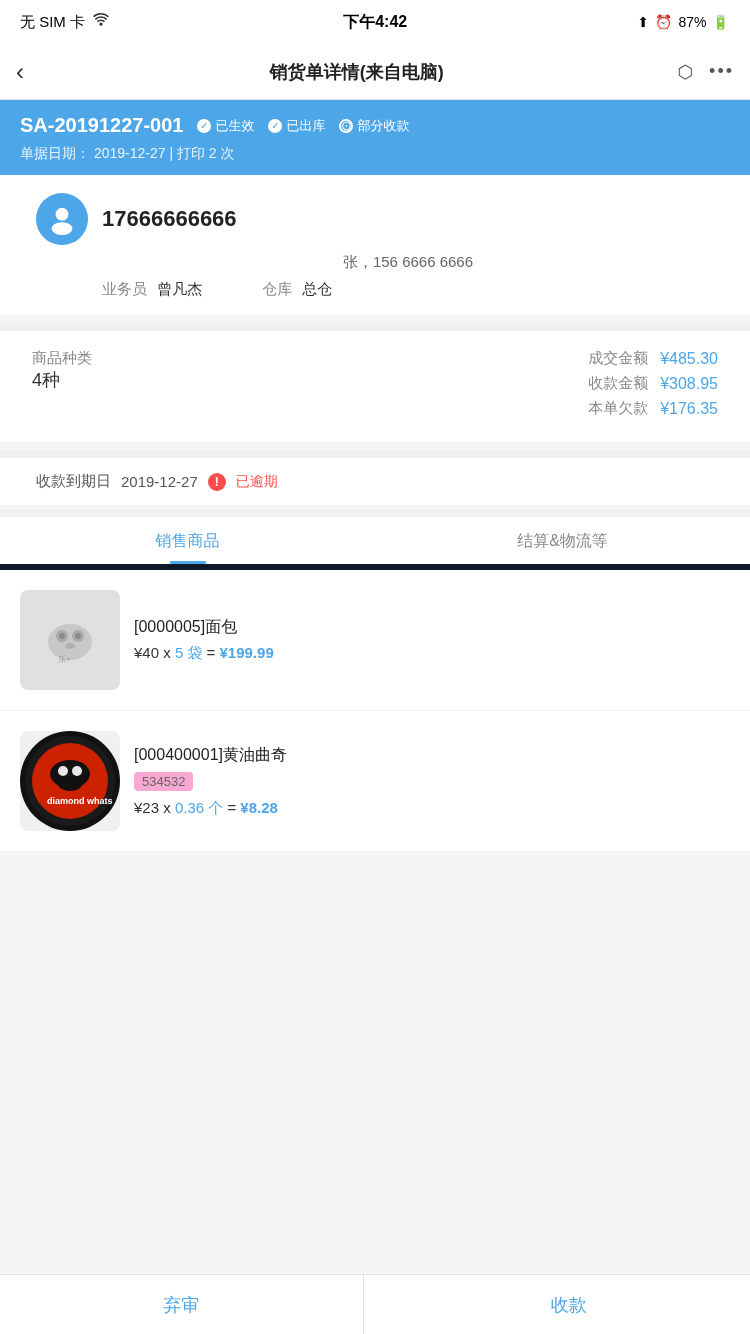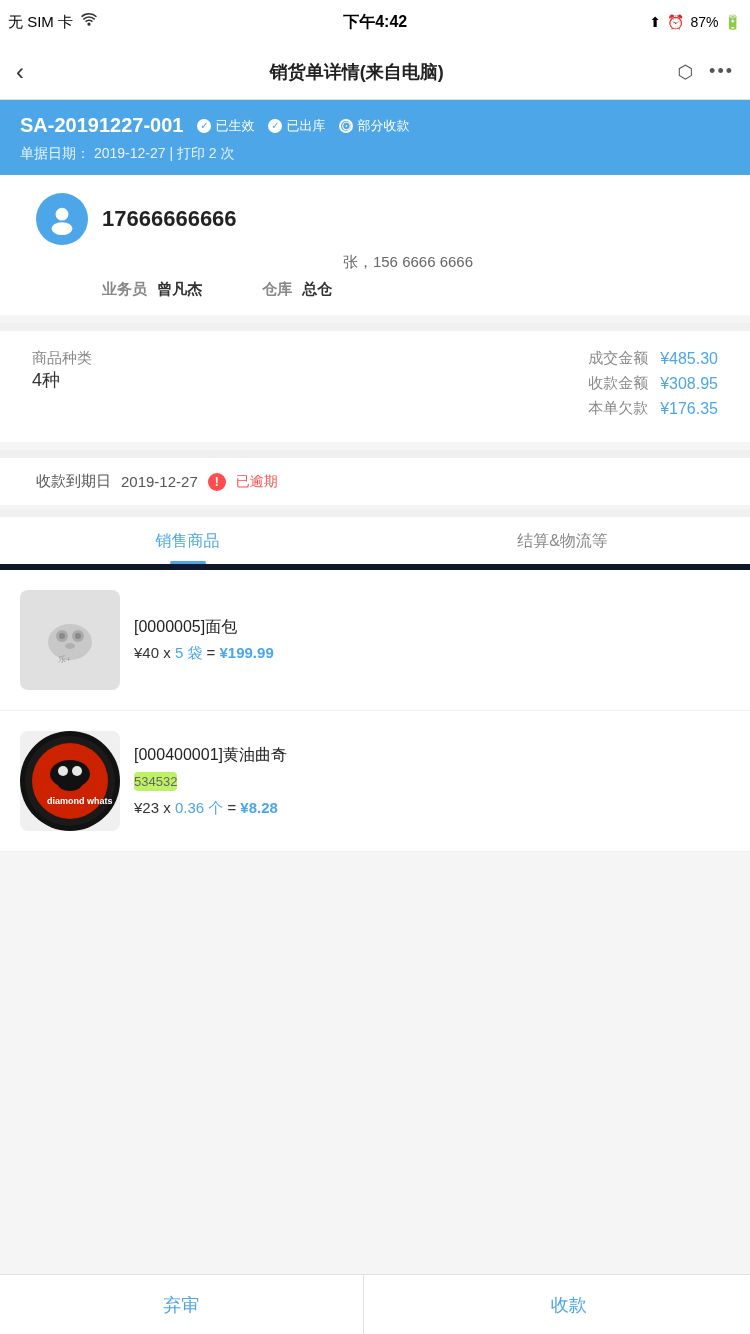--- a/index.html
+++ b/index.html
@@ -11,21 +11,21 @@
       min-height: 1334px;
       overflow-x: hidden;
     }
     
     .status-bar {
       height: 44px;
       background: #fff;
       display: flex;
       align-items: center;
       justify-content: space-between;
-      padding: 0 8px;
+      padding: 0 20px;
       font-size: 15px;
       font-weight: 500;
     }
     .status-left { display: flex; align-items: center; gap: 8px; }
     .status-center { font-weight: 600; font-size: 16px; }
     .status-right { display: flex; align-items: center; gap: 6px; font-size: 14px; }
     
     .nav-bar {
       height: 56px;
       background: #fff;
@@ -136,21 +136,20 @@
       margin-left: 66px;
       margin-bottom: 8px;
     }
     .customer-meta {
       display: flex;
       align-items: center;
       margin-left: 66px;
       font-size: 15px;
       color: #333;
       gap: 60px;
-      font-weight: bold;
     }
     .meta-label { color: #888; margin-right: 6px; }
     
     .summary-section {
       background: #fff;
       padding: 18px 32px;
       margin-bottom: 8px;
       display: flex;
       align-items: flex-start;
     }
@@ -265,24 +264,24 @@
       justify-content: center;
     }
     .product-name {
       font-size: 16px;
       color: #222;
       font-weight: 500;
       margin-bottom: 6px;
     }
     .product-sku {
       display: inline-block;
-      background: #bef264;
+      background: #f9a8d4;
       color: #666;
       font-size: 13px;
-      padding: 2px 0;
+      padding: 2px 8px;
       border-radius: 4px;
       margin-bottom: 8px;
     }
     .product-price {
       font-size: 15px;
       color: #333;
     }
     .price-qty { color: #4da6e8; }
     .price-total { color: #4da6e8; font-weight: 600; }
     

